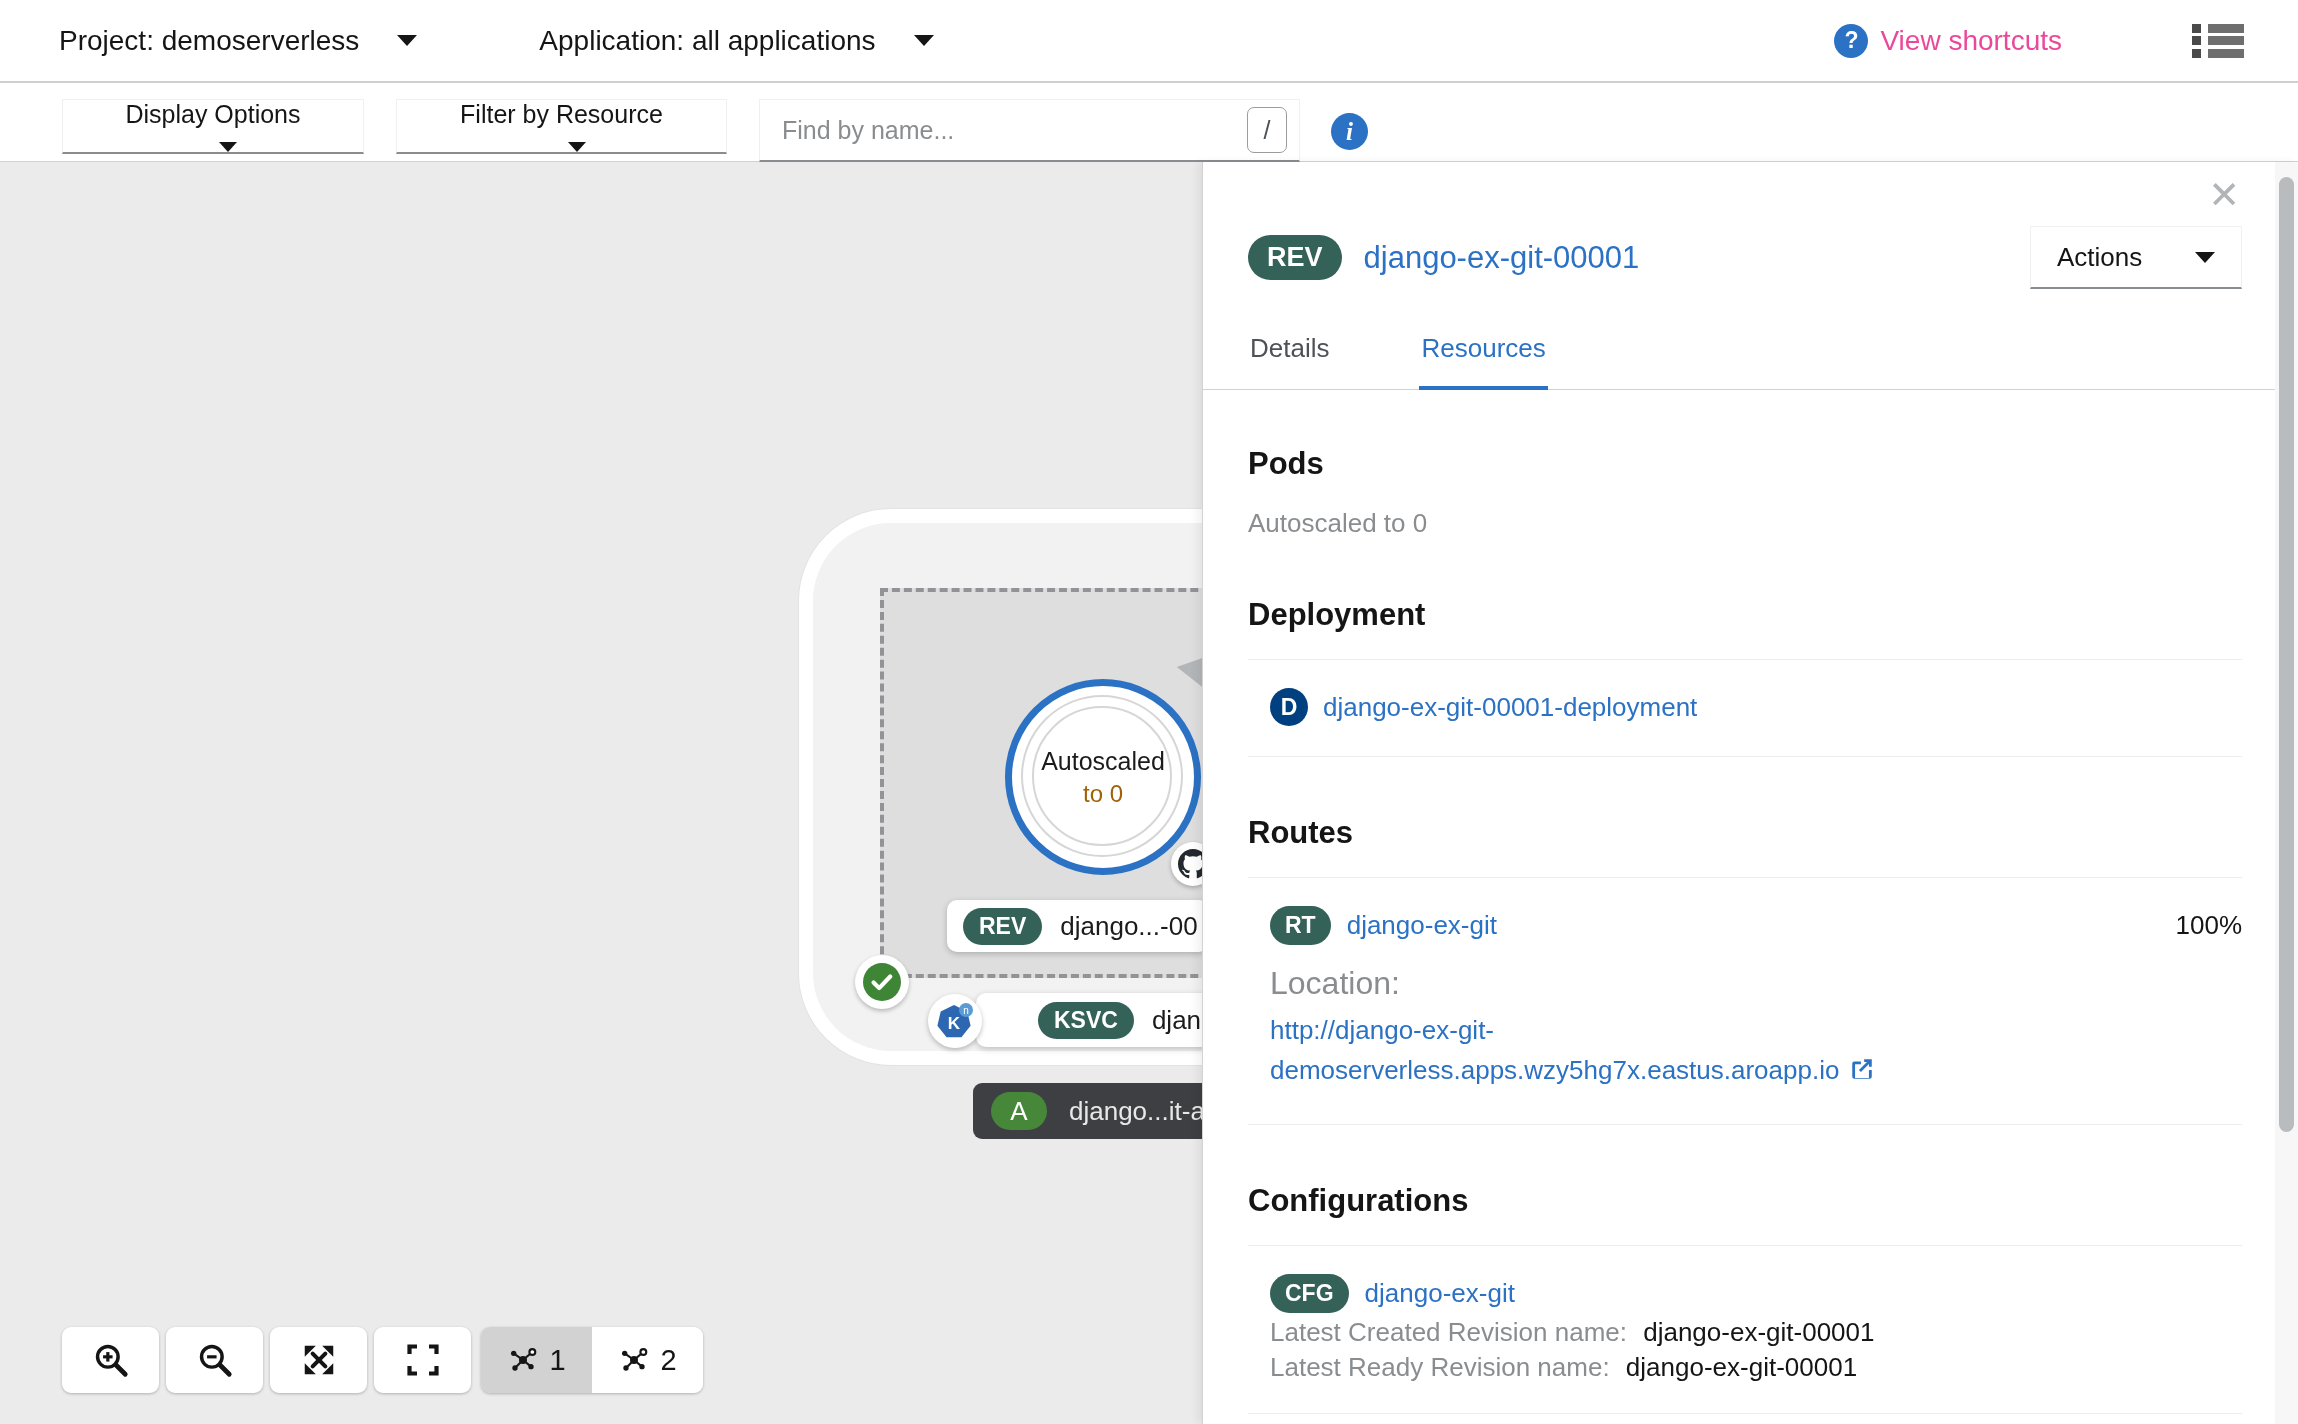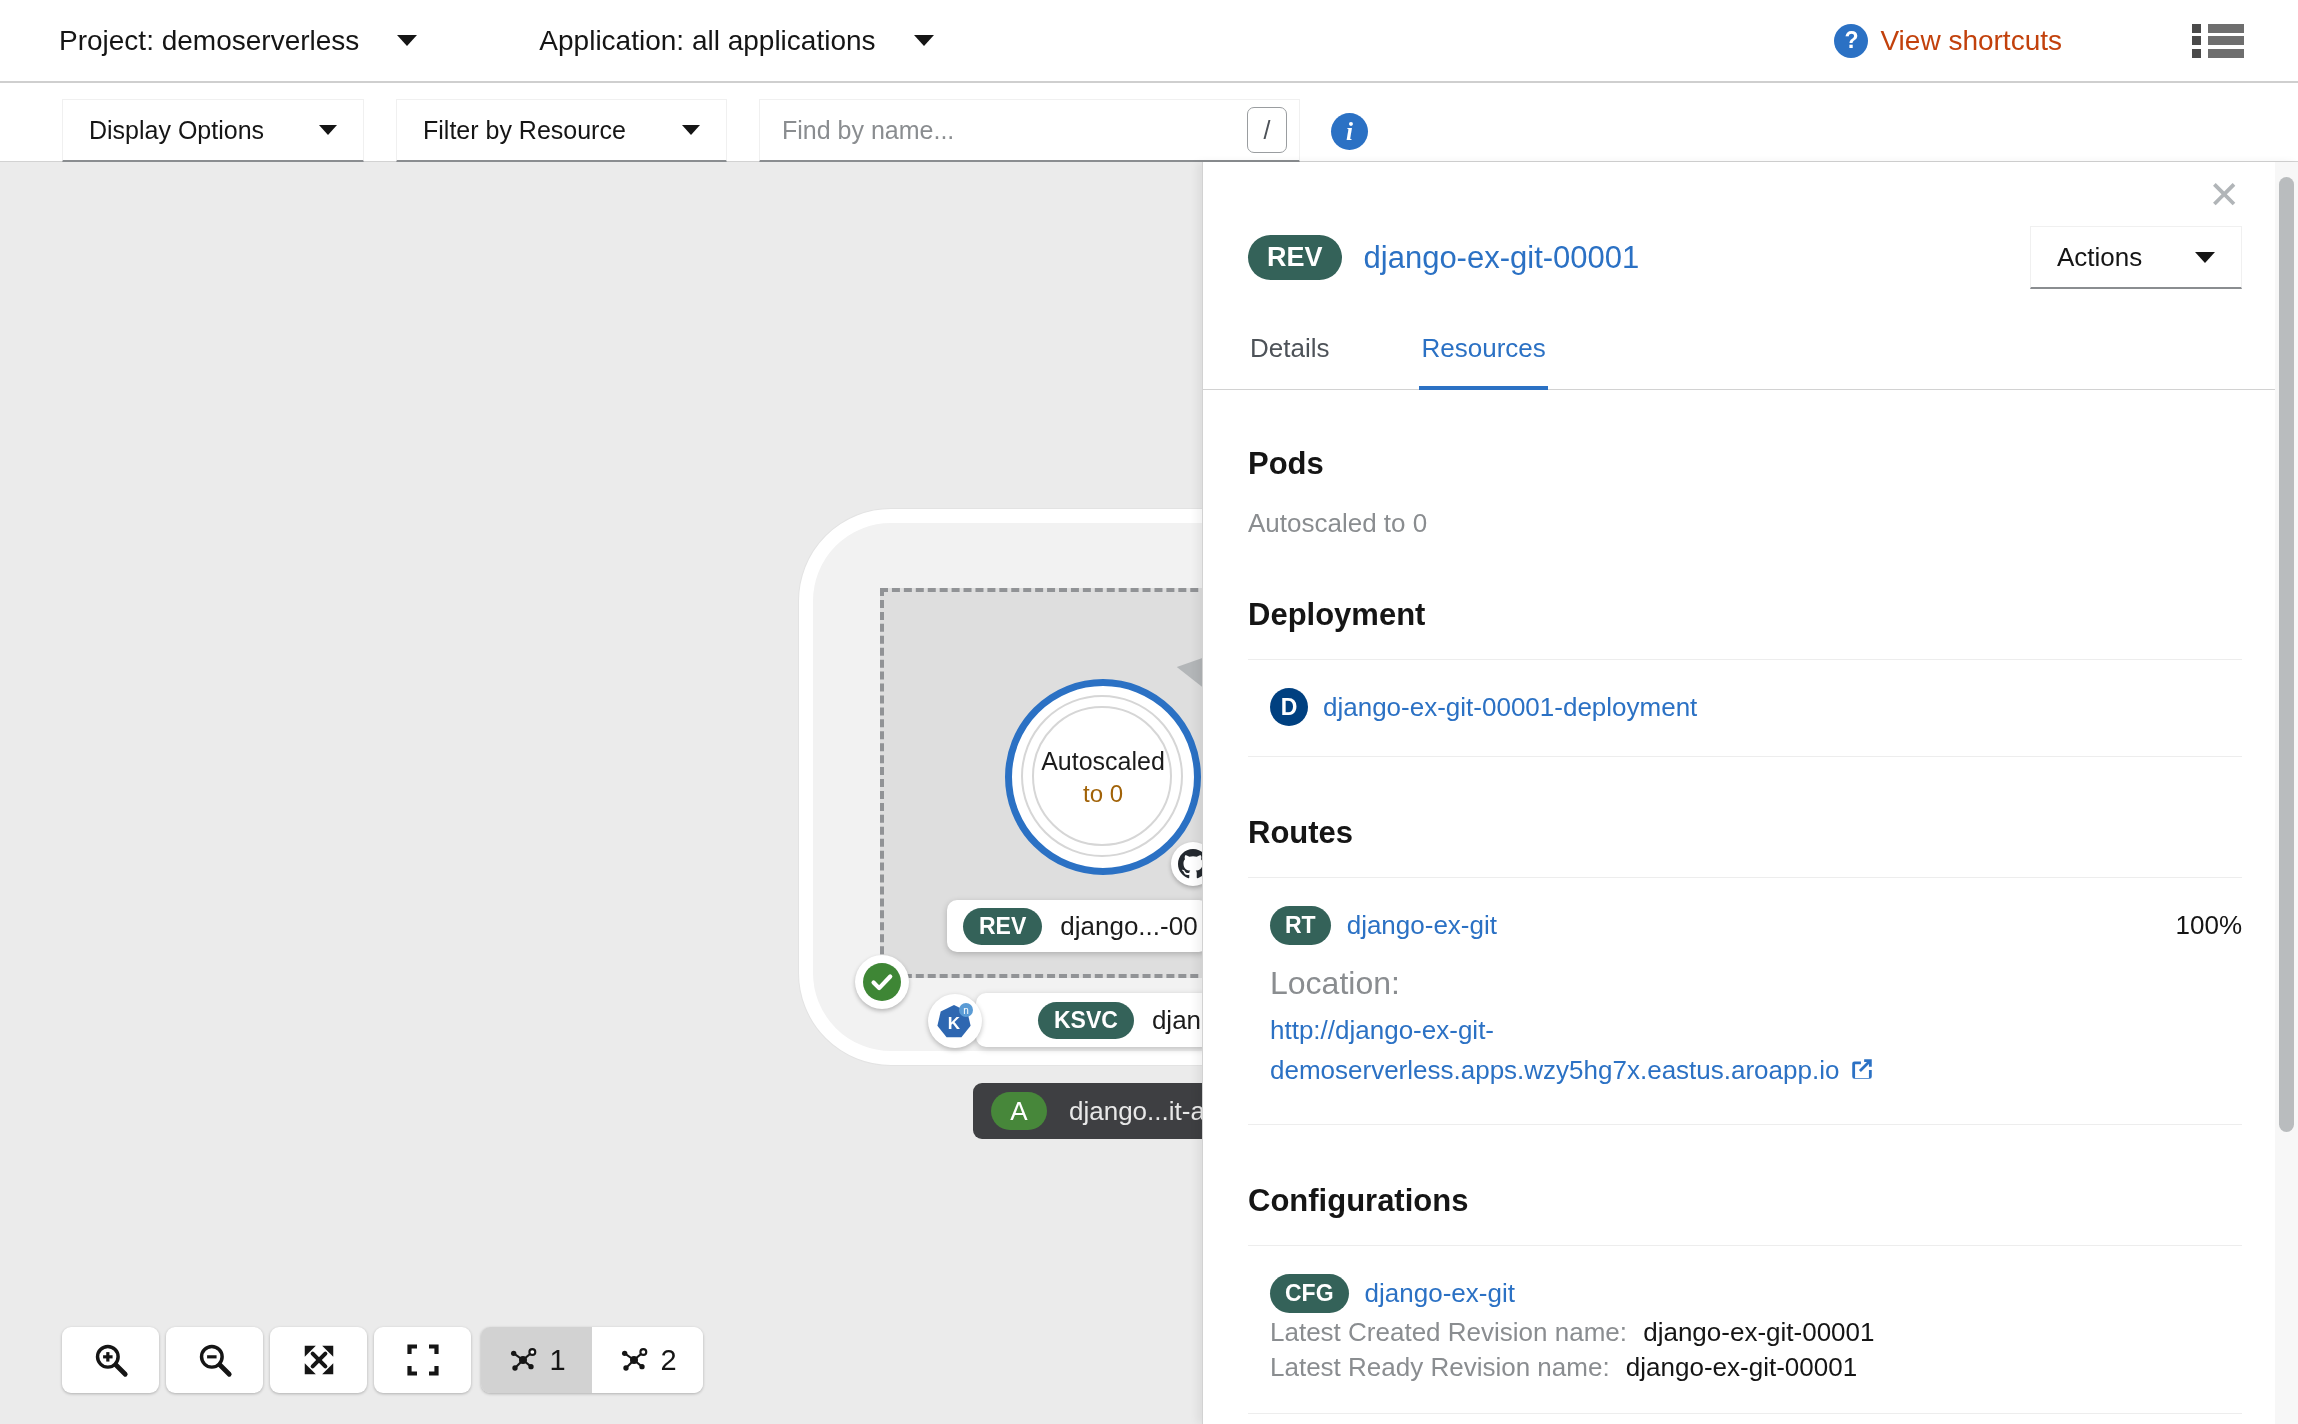--- a/index.html
+++ b/index.html
@@ -12,34 +12,34 @@
   .hdr-group { display:flex; align-items:center; cursor:pointer; }
   .hdr-group.project { margin-left:59px; }
   .hdr-group.application { margin-left:122px; }
   .hdr-label { font-size:28px; color:#151515; }
   .caret { width:0; height:0; border-left:10px solid transparent; border-right:10px solid transparent;
     border-top:11px solid #151515; display:inline-block; margin-left:38px; }
   .hdr-spacer { flex:1; }
   .shortcuts { display:flex; align-items:center; cursor:pointer; }
   .help-circle { width:34px; height:34px; border-radius:50%; background:#2b71c4; color:#fff;
     font-size:23px; font-weight:bold; display:flex; align-items:center; justify-content:center; }
-  .shortcuts-text { color:#c2410c; font-size:28px; margin-left:12px; }
+  .shortcuts-text { color:#ec4899; font-size:28px; margin-left:12px; }
   .list-icon { width:52px; height:40px; margin-left:130px; margin-right:54px;
     display:flex; flex-direction:column; justify-content:space-between; cursor:pointer; padding:3px 0; }
   .list-row { display:flex; align-items:center; height:9px; }
   .list-sq { width:9px; height:9px; background:#4a4a4a; }
   .list-bar { width:36px; height:9px; background:#6e6e6e; margin-left:7px; }
 
   
   .toolbar { position:absolute; top:87px; left:0; width:2298px; height:75px; background:#fff;
     border-bottom:1px solid #d2d2d2; }
-  .tb-btn { position:absolute; top:12px; height:63px; background:#fff;
+  .tb-btn { position:absolute; top:12px; height:55px; background:#fff;
     border:1px solid #f0f0f0; border-bottom:2px solid #8a8d90;
     display:flex; align-items:center; justify-content:space-between;
-    padding:0 26px; font-size:25px; cursor:pointer; }
+    padding:0 26px; font-size:25px; cursor:pointer;flex-direction:column; }
   .tb-btn .caret { border-left-width:9px; border-right-width:9px; border-top-width:10px; margin-left:30px; }
   .tb-display { left:62px; width:302px; }
   .tb-filter  { left:396px; width:331px; }
   .tb-search { position:absolute; left:759px; top:12px; width:541px; height:63px; background:#fff;
     border:1px solid #f0f0f0; border-bottom:2px solid #8a8d90;
     display:flex; align-items:center; padding:0 12px 0 22px; }
   .tb-search input { flex:1; border:none; outline:none; font-size:25px;
     font-family:"Liberation Sans", sans-serif; color:#151515; background:transparent; }
   .tb-search input::placeholder { color:#8a8d90; }
   .slash-badge { width:40px; height:46px; border:1px solid #9a9da0; border-radius:7px;

